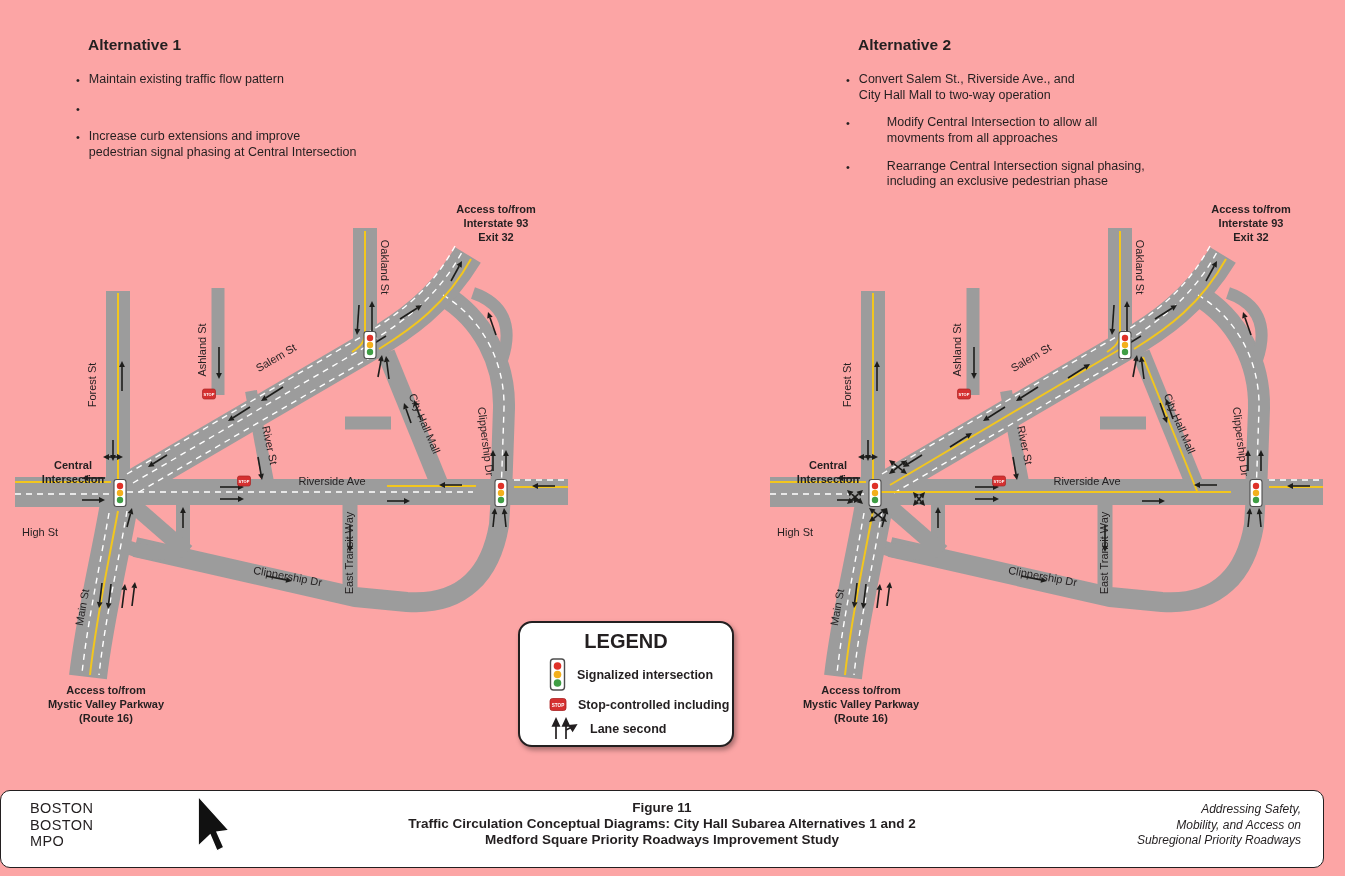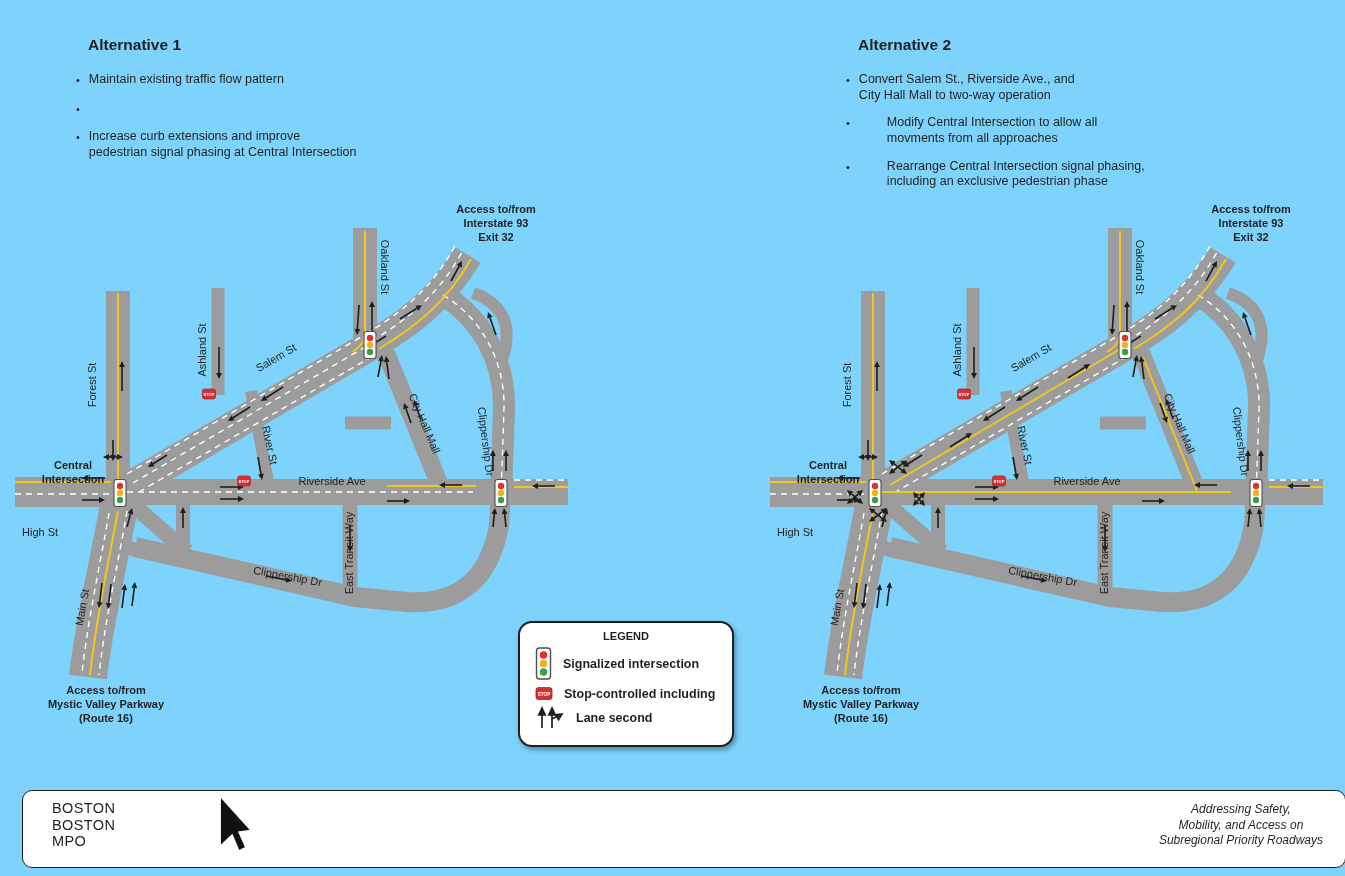--- a/index.html
+++ b/index.html
@@ -1,37 +1,37 @@
 <!DOCTYPE html>
 <html><head>
 <meta charset="utf-8">
 <style>
   html,body{margin:0;padding:0;background:#fff;}
   body{font-family:"Liberation Sans",sans-serif;color:#231f20;}
-  #page{position:relative;width:1345px;height:876px;background:#7dd3fc;overflow:hidden;}
+  #page{position:relative;width:1345px;height:876px;background:#fca5a5;overflow:hidden;}
   .alt-title{position:absolute;font-size:15.5px;font-weight:bold;}
   .bullets{position:absolute;width:400px;list-style:none;margin:0;padding:0;}
   .bullets li{display:flex;gap:9px;margin-bottom:12px;font-size:12.5px;line-height:1.25;}
   .bullets .dot{font-size:11px;line-height:1.5;}
   svg text{font-family:"Liberation Sans",sans-serif;}
   .map{position:absolute;top:195px;width:575px;height:580px;}
   
   #legend{position:absolute;left:518px;top:621px;width:212px;height:122px;background:#fff;
     border:2.4px solid #231f20;border-radius:14px;box-shadow:2px 3px 5px rgba(0,0,0,.35);}
-  #legend h3{margin:7px 0 2px 0;text-align:center;font-size:11px;font-weight:bold;}
-  .lg-row{display:flex;align-items:center;gap:11px;padding-left:15px;margin-top:5px;}
+  #legend h3{margin:7px 0 2px 0;text-align:center;font-size:20px;font-weight:bold;}
+  .lg-row{display:flex;align-items:center;gap:11px;padding-left:29px;margin-top:5px;}
   .lg-row span{font-size:12.5px;font-weight:bold;}
   
-  #footer{position:absolute;left:22px;top:790px;width:1322px;height:76px;background:#fff;
+  #footer{position:absolute;left:0;top:790px;width:1322px;height:76px;background:#fff;
     border:1.6px solid #231f20;border-radius:10px;}
   #agency{position:absolute;left:29px;top:9px;font-size:14.5px;line-height:1.14;letter-spacing:.4px;}
   #cursor{position:absolute;left:192px;top:3px;}
   #fig-title{position:absolute;left:0;right:0;top:9px;text-align:center;font-weight:bold;
     font-size:13.5px;line-height:1.2;}
-  #tagline{position:absolute;right:22px;top:11px;text-align:center;font-style:italic;
+  #tagline{position:absolute;right:22px;top:11px;text-align:right;font-style:italic;
     font-size:12px;line-height:1.3;}
 </style>
 </head>
 <body>
 
 <div id="page">
 
   <div class="alt-title" style="left:88px;top:36px">Alternative 1</div>
   <ul class="bullets" style="left:76px;top:72px" id="bullets-0">
       <li>
@@ -615,19 +615,24 @@
 
   <div id="footer">
     <div id="agency">
       <div>BOSTON</div>
       <div>BOSTON</div>
       <div>MPO</div>
     </div>
     <svg id="cursor" width="40" height="66" viewBox="0 0 34 58">
       <path d="M4 2 L4 46 L14.5 36 L20.5 50 L26.5 47 L20.5 33.5 L31 32 Z" fill="#111" stroke="#fff" stroke-width="1.2"></path>
     </svg>
+    <div id="fig-title">
+      <div>Figure 11</div>
+      <div>Traffic Circulation Conceptual Diagrams: City Hall Subarea Alternatives 1 and 2</div>
+      <div>Medford Square Priority Roadways Improvement Study</div>
+    </div>
     <div id="tagline">
       <div>Addressing Safety,</div>
       <div>Mobility, and Access on</div>
       <div>Subregional Priority Roadways</div>
     </div>
   </div>
 </div>
 
 </body></html>

